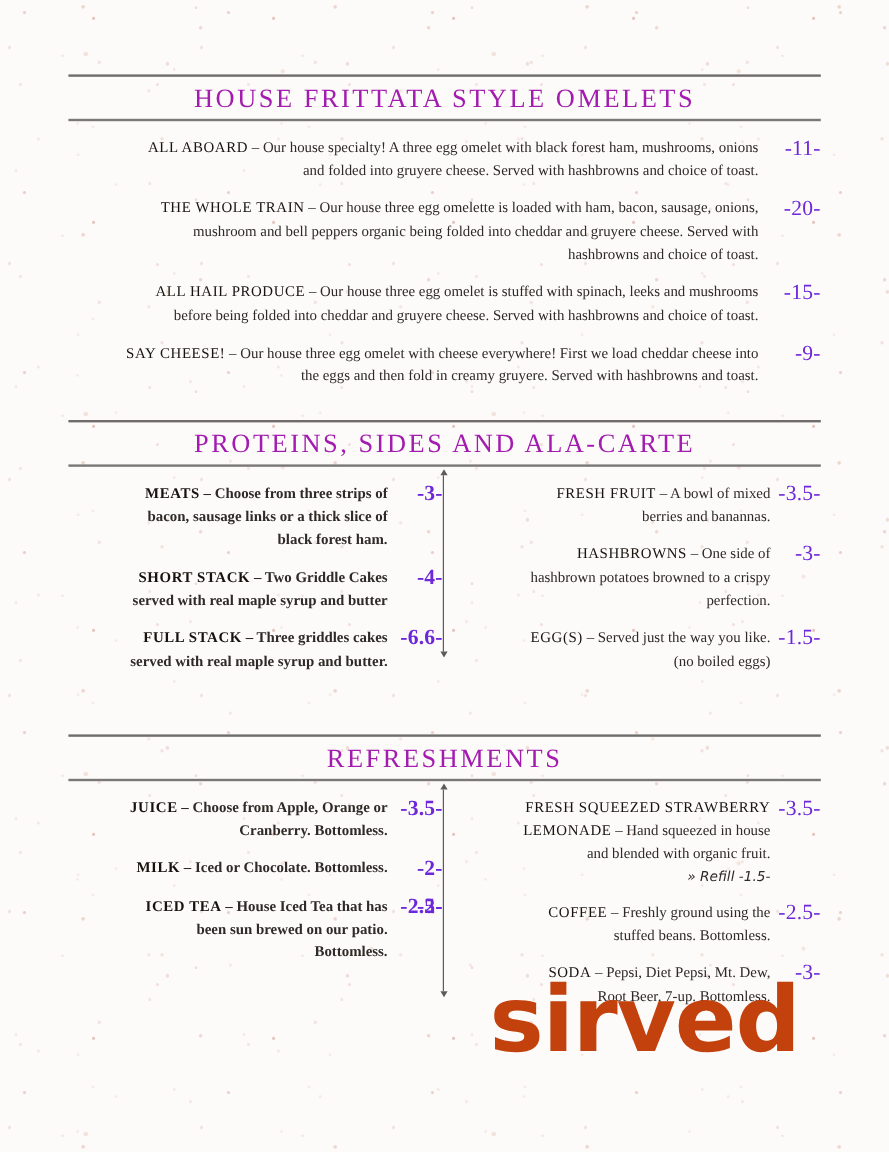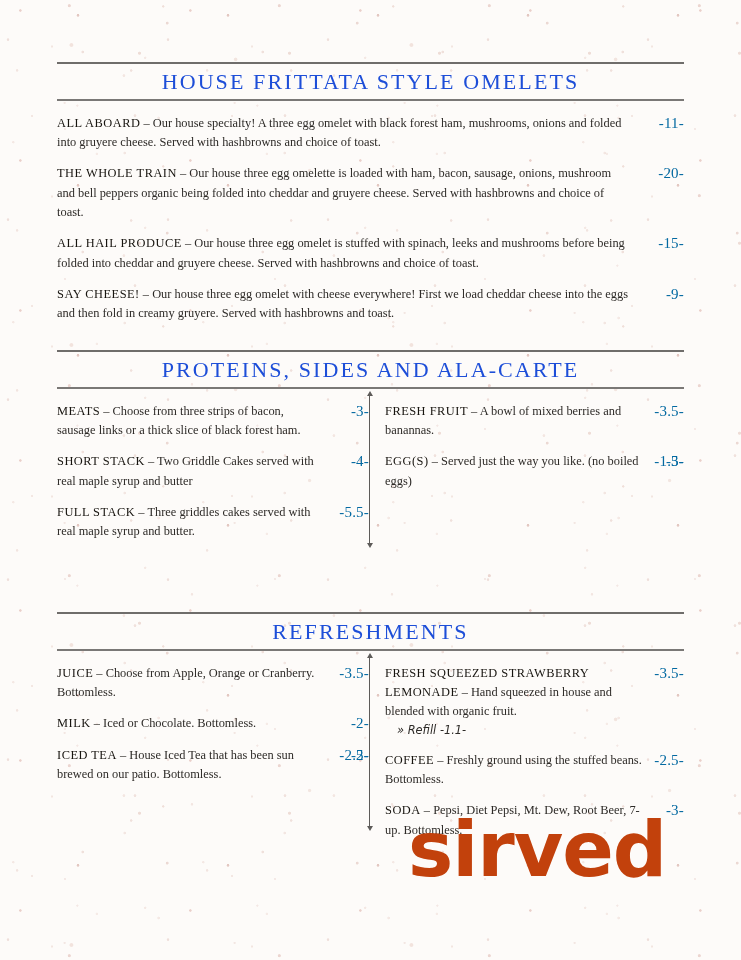--- a/index.html
+++ b/index.html
@@ -93,44 +93,45 @@
     background: #6f6d6b;
     width: 100%;
   }
   .rule.thin { height: 1.5px; background: #7a7876; }
   .section-title {
     text-align: center;
     font-family: "Liberation Serif", "DejaVu Serif", serif;
     font-size: 22px;
     font-weight: 400;
     letter-spacing: 2.1px;
-    color: #1d4ed8;
+    color: #a21caf;
     padding: 5px 0 5px 0;
     font-variant: small-caps;
     text-transform: uppercase;
     line-height: 1.15;
   }
   .section-body { padding-top: 13px; }
 
   
   .item {
     position: relative;
     margin-bottom: 12px;
     font-size: 12.4px;
     line-height: 19.3px;
     color: #2d2a27;
-    text-align: left;
+    text-align: right;
+    margin-left: 48px;
   }
   .item .price {
     position: absolute;
     right: 0;
     top: 0;
-    font-size: 15px;
+    font-size: 18px;
     letter-spacing: 0.2px;
-    color: #0369a1;
+    color: #6d28d9;
     white-space: nowrap;
   }
   .item .text { display: block; }
   .item-name {
     font-family: "Liberation Serif", "DejaVu Serif", serif;
     letter-spacing: 0.5px;
     color: #17140f;
     text-transform: uppercase;
   }
   .item .desc { color: #2d2a27; }
@@ -150,21 +151,21 @@
 
   
   .two-col {
     display: flex;
     position: relative;
   }
   .col { box-sizing: border-box; }
   .col-left { width: 312px; padding-right: 0; }
   .col-gap { width: 16px; flex: 0 0 16px; }
   .col-right { width: 299px; }
-  .col-left .item { padding-right: 46px; }
+  .col-left .item { padding-right: 46px; font-weight: bold; }
   .col-right .item { padding-right: 42px; }
 
   
   .v-divider {
     position: absolute;
     width: 11px;
     top: 0;
     display: flex;
     flex-direction: column;
     align-items: center;
@@ -244,32 +245,33 @@
         <div class="item">
           <span class="text"><span class="item-name">MEATS</span><span class="desc"> – Choose from three strips of bacon, sausage links or a thick slice of black forest ham.</span></span>
           <span class="price">-3-</span>
         </div>
         <div class="item">
           <span class="text"><span class="item-name">SHORT STACK</span><span class="desc"> – Two Griddle Cakes served with real maple syrup and butter</span></span>
           <span class="price">-4-</span>
         </div>
         <div class="item">
           <span class="text"><span class="item-name">FULL STACK</span><span class="desc"> – Three griddles cakes served with real maple syrup and butter.</span></span>
-          <span class="price">-5.5-</span>
+          <span class="price">-6.6-</span>
         </div>
       </div>
 
       <div class="col-gap"></div>
 
       <div class="col col-right">
         <div class="item">
           <span class="text"><span class="item-name">FRESH FRUIT</span><span class="desc"> – A bowl of mixed berries and banannas.</span></span>
           <span class="price">-3.5-</span>
         </div>
         <div class="item">
+          <span class="text"><span class="item-name">HASHBROWNS</span><span class="desc"> – One side of hashbrown potatoes browned to a crispy perfection.</span></span>
           <span class="price">-3-</span>
         </div>
         <div class="item">
           <span class="text"><span class="item-name">EGG(S)</span><span class="desc"> – Served just the way you like.  (no boiled eggs)</span></span>
           <span class="price">-1.5-</span>
         </div>
       </div>
 
     </div>
   </div>
@@ -303,21 +305,21 @@
           <span class="price">-2.5-</span>
         </div>
       </div>
 
       <div class="col-gap"></div>
 
       <div class="col col-right">
         <div class="item">
           <span class="text"><span class="item-name">FRESH SQUEEZED STRAWBERRY LEMONADE</span><span class="desc"> – Hand squeezed in house and blended with organic fruit.</span></span>
           <span class="price">-3.5-</span>
-          <span class="refill">» Refill -1.1-</span>
+          <span class="refill">» Refill -1.5-</span>
         </div>
         <div class="item">
           <span class="text"><span class="item-name">COFFEE</span><span class="desc"> – Freshly ground using the stuffed beans.  Bottomless.</span></span>
           <span class="price">-2.5-</span>
         </div>
         <div class="item">
           <span class="text"><span class="item-name">SODA</span><span class="desc"> – Pepsi, Diet Pepsi, Mt. Dew, Root Beer, 7-up.  Bottomless.</span></span>
           <span class="price">-3-</span>
         </div>
       </div>

